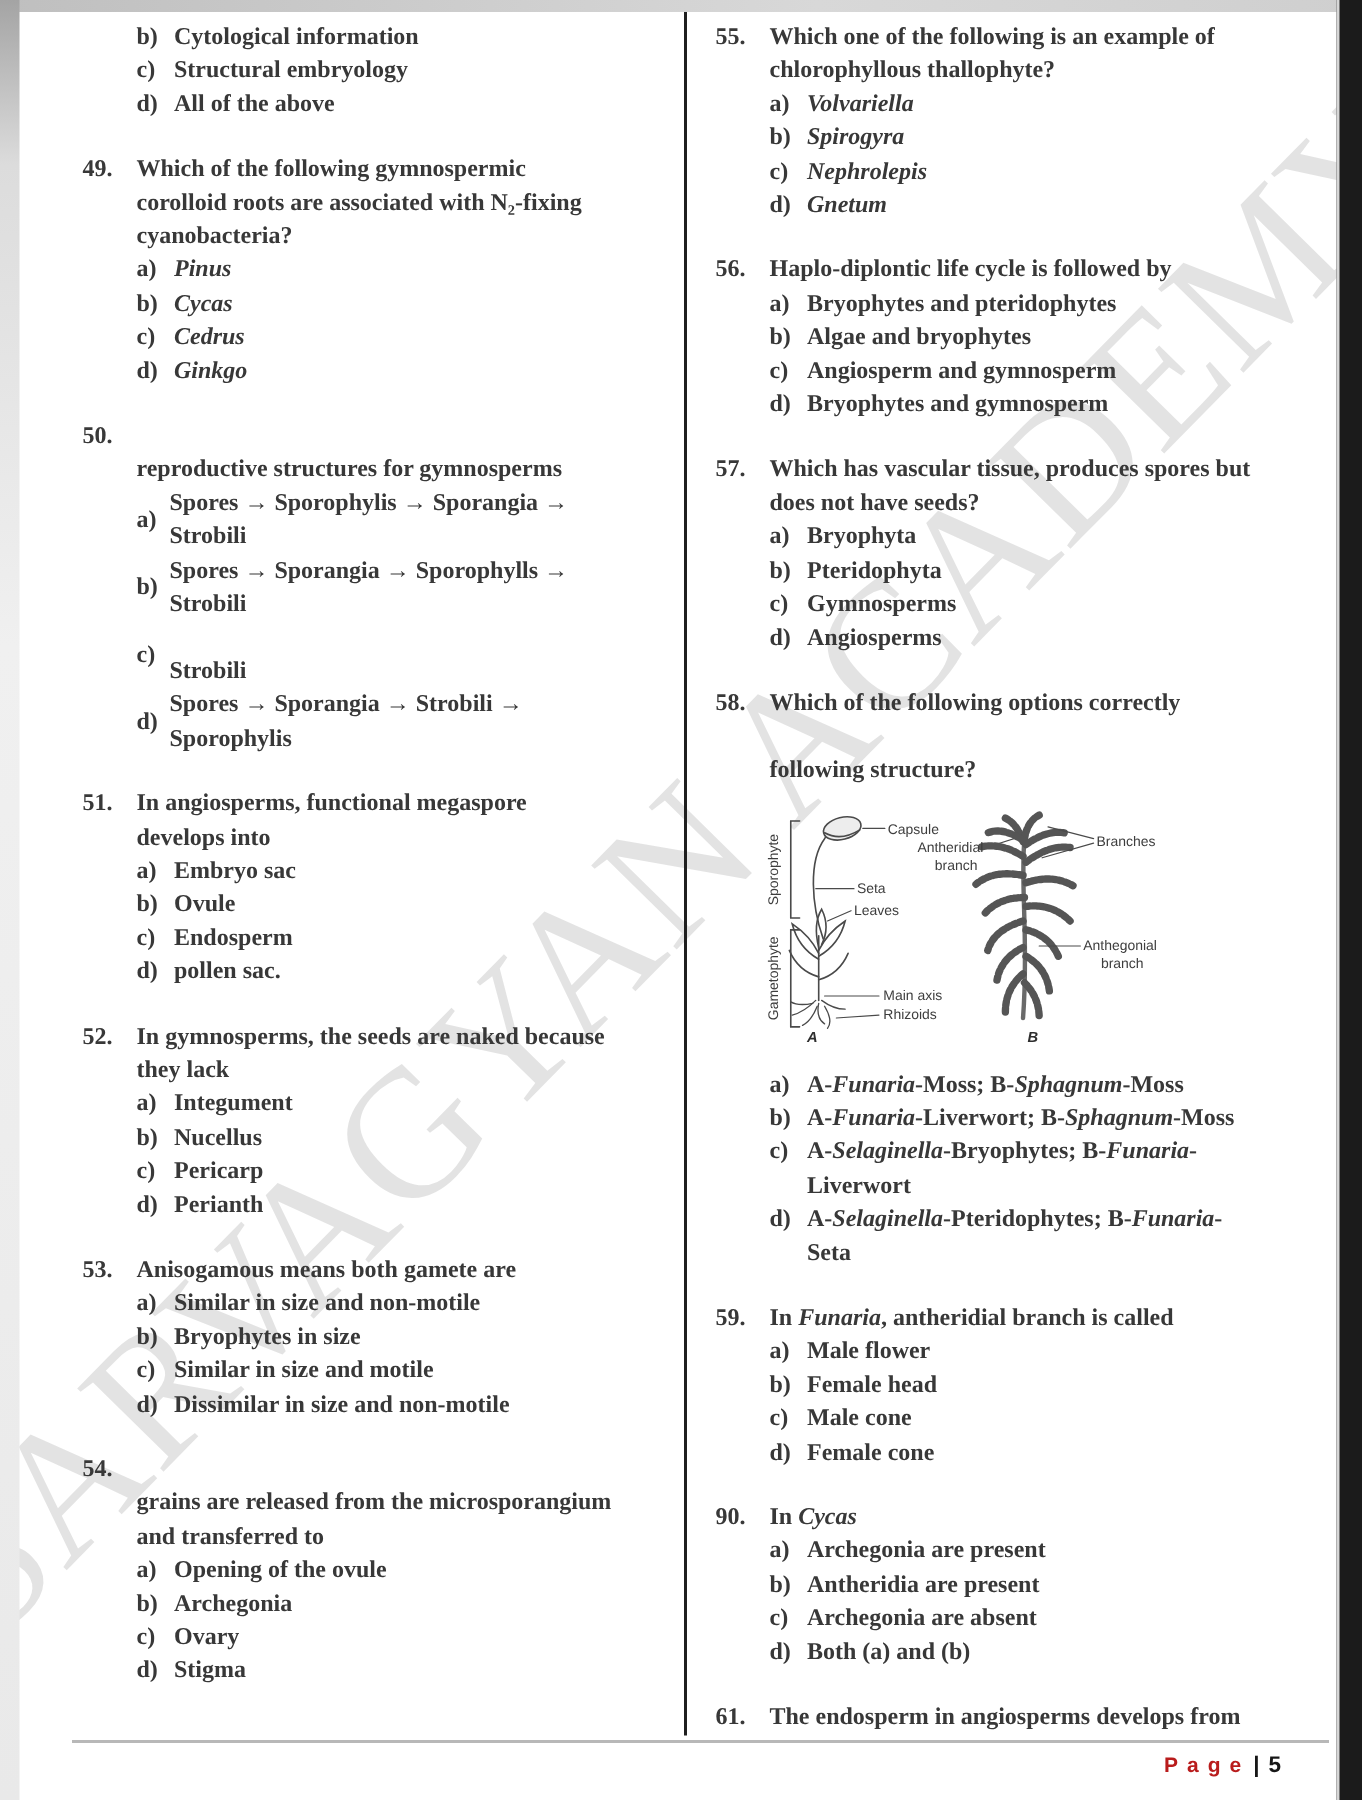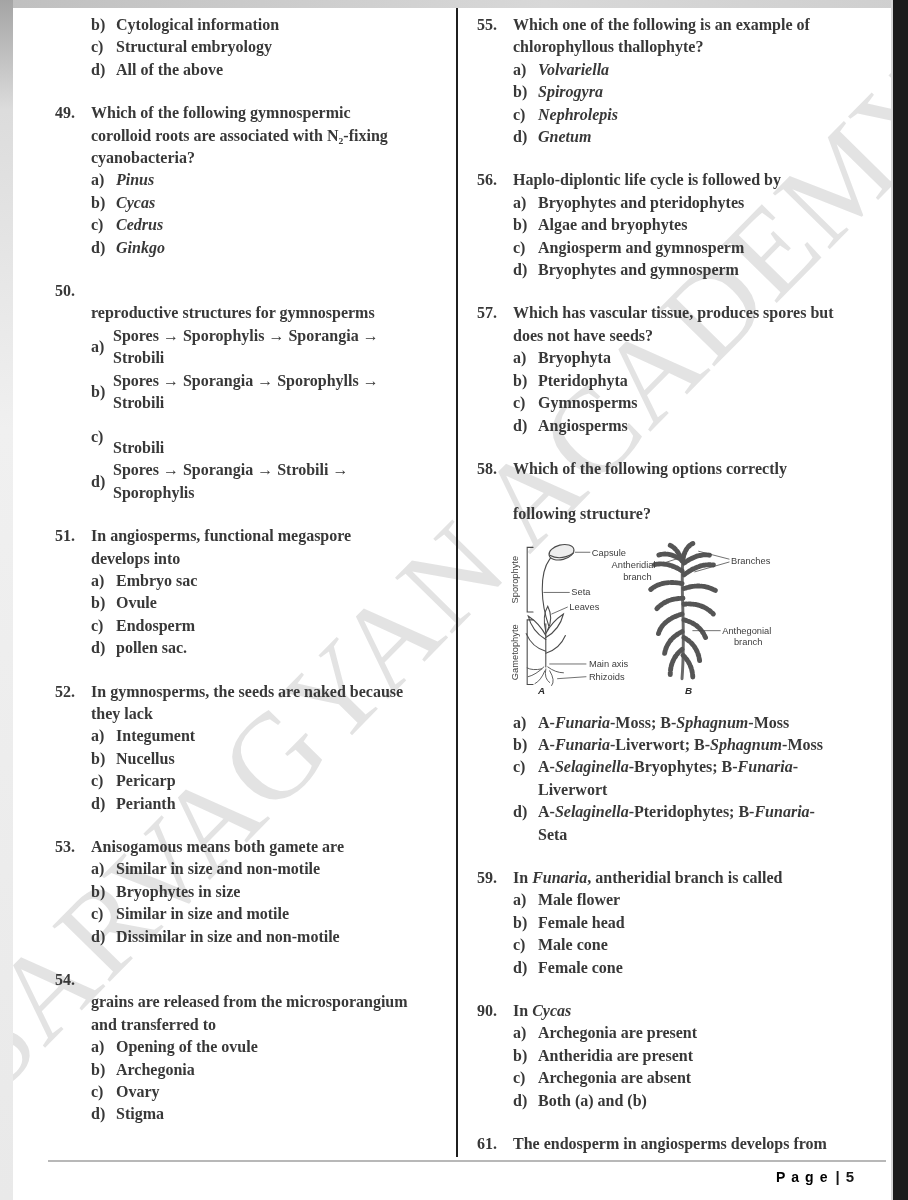--- a/index.html
+++ b/index.html
@@ -37,21 +37,21 @@
   .opt-row.hanging .opt-label{width:22px;}
   .it{font-style:italic;}
 
   .figure-wrap{margin:4px 0 6px 10px;}
   .dlabel{font-family:"Liberation Sans",sans-serif;font-size:9.5px;fill:#3d3d3d;font-weight:400;}
   .dletter{font-family:"Liberation Sans",sans-serif;font-size:10px;fill:#2e2e2e;font-style:italic;}
 
   .footer-rule{position:absolute;left:48px;top:1160px;width:838px;height:2px;background:#b8b8b8;z-index:1;}
   .footer{position:absolute;top:1168px;right:54px;z-index:1;
           font-family:"Liberation Sans",sans-serif;font-size:15px;font-weight:700;}
-  .footer .pg{color:#000000;letter-spacing:6px;font-size:14px;}
+  .footer .pg{color:#b91c1c;letter-spacing:6px;font-size:14px;}
   .footer .sep{color:#171717;margin:0 6px 0 2px;}
   .footer .num{color:#171717;}
 </style>
 </head>
 <body>
 
 <div class="page">
   <div class="top-band"></div>
   <div class="left-edge"></div>
   <div class="right-bar"></div>

